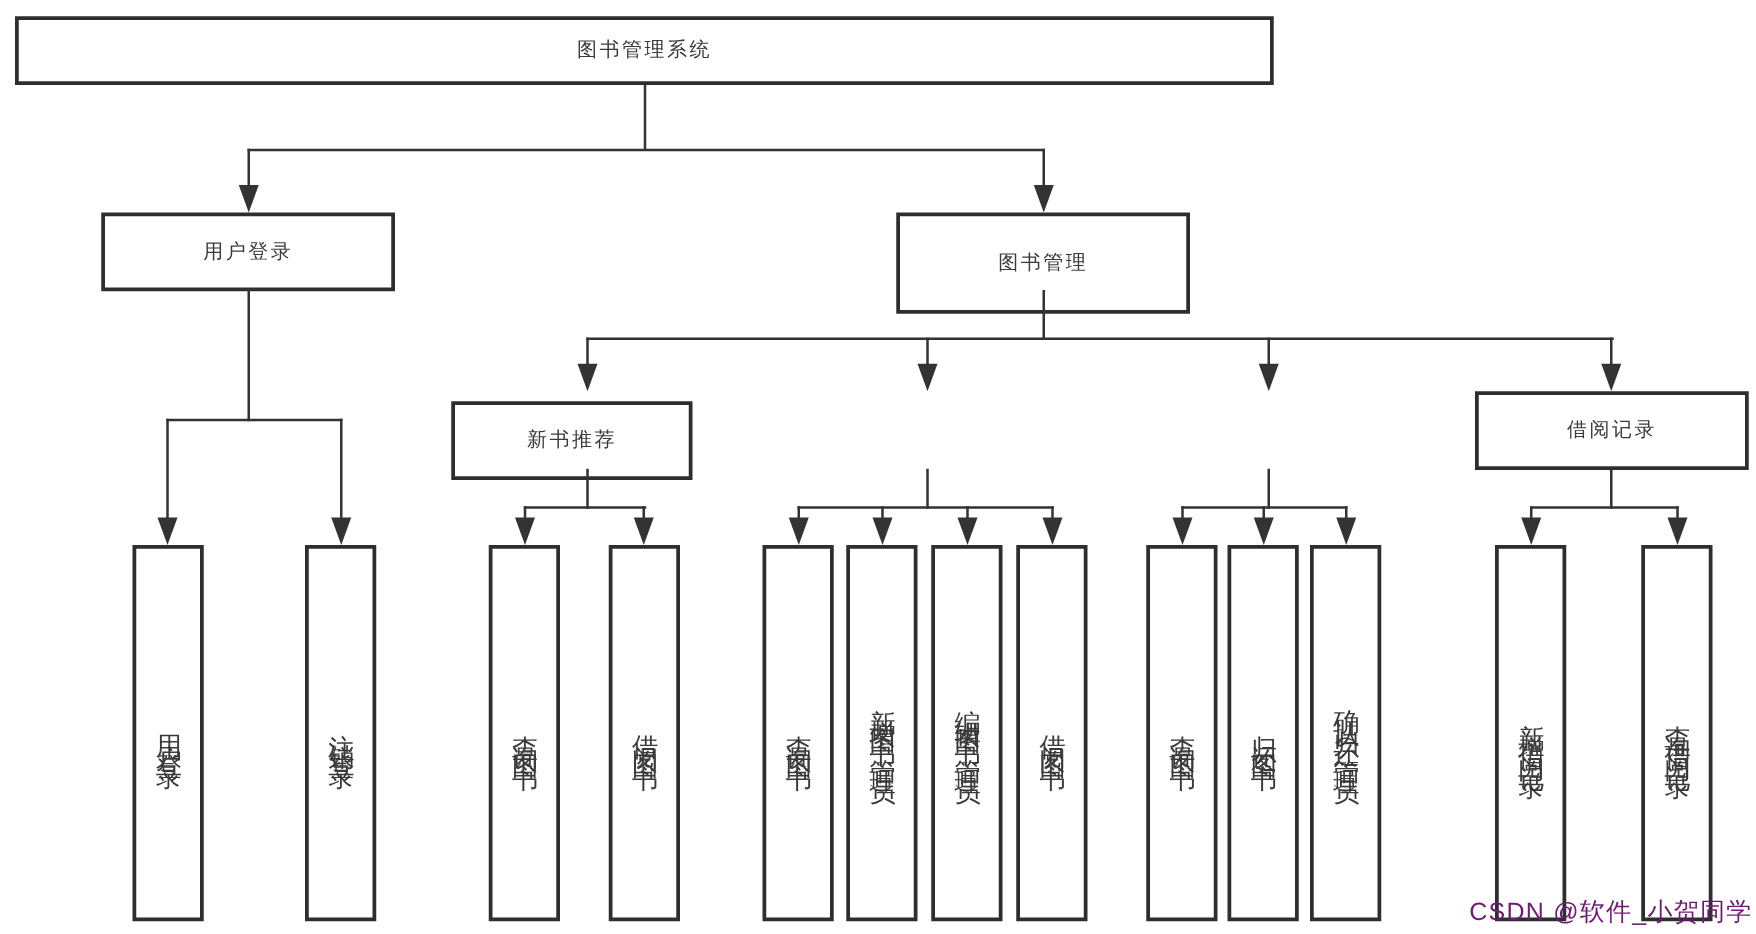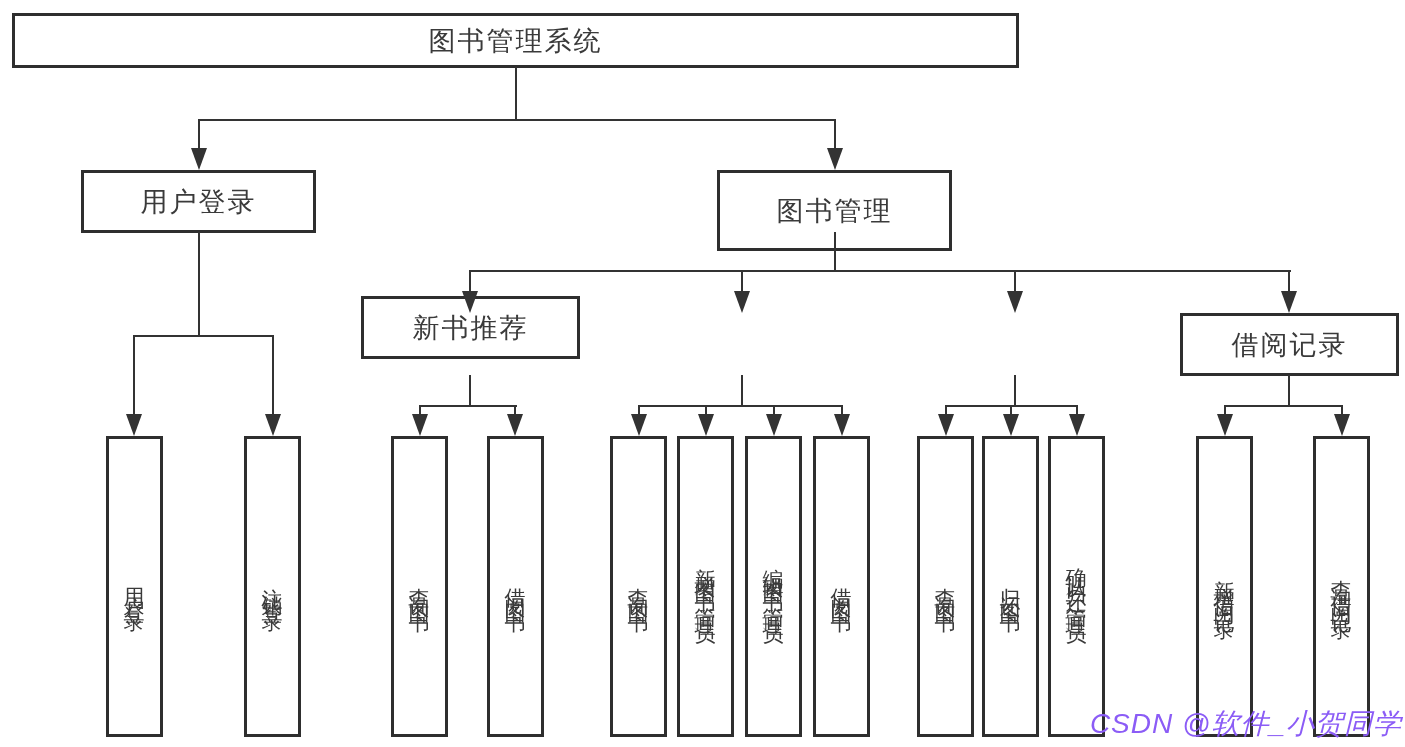--- a/index.html
+++ b/index.html
@@ -5,47 +5,47 @@
   html,body { margin:0; padding:0; background:#ffffff; }
   .canvas {
     position:relative; width:1405px; height:747px; background:#ffffff;
     font-family:"Liberation Sans", sans-serif; overflow:hidden;
   }
   .box {
     position:absolute; box-sizing:border-box;
     border:3px solid #2e2e2e; background:#ffffff; color:#3a3a3a;
     display:flex; align-items:center; justify-content:center;
   }
-  .box.h { font-size:27px; letter-spacing:2px; font-weight:400; }
+  .box.h { font-size:16px; letter-spacing:2px; font-weight:400; }
   .box.v {
     writing-mode:vertical-lr; text-orientation:mixed;
     font-size:21px; letter-spacing:8px; line-height:1;
   }
   .line { position:absolute; background:#333333; }
   .arrow {
     position:absolute; width:0; height:0;
     border-left:8px solid transparent; border-right:8px solid transparent;
     border-top:22px solid #333333;
   }
   .watermark {
     position:absolute; right:3px; bottom:4px;
-    font-size:28px; letter-spacing:1px; color:#8b5cf6; white-space:nowrap;font-style:italic;
+    font-size:20px; letter-spacing:1px; color:#701a75; white-space:nowrap;
   }
 </style>
 </head>
 <body>
 
 <div class="canvas">
 
   <div class="box h" style="left:12px;top:13px;width:1007px;height:55px">图书管理系统</div>
 
   <div class="box h" style="left:81px;top:170px;width:235px;height:63px">用户登录</div>
   <div class="box h" style="left:717px;top:170px;width:235px;height:81px">图书管理</div>
 
-  <div class="box h" style="left:361px;top:296px;width:219px;height:63px">新书推荐</div>
+  <div class="box h" style="left:361px;top:321px;width:193px;height:63px">新书推荐</div>
   <div class="box h" style="left:1180px;top:313px;width:219px;height:63px">借阅记录</div>
 
   <div class="box v" style="left:106px;top:436px;width:57px;height:301px">用户登录</div>
   <div class="box v" style="left:244px;top:436px;width:57px;height:301px">注销登录</div>
 
   <div class="box v" style="left:391px;top:436px;width:57px;height:301px">查询图书</div>
   <div class="box v" style="left:487px;top:436px;width:57px;height:301px">借阅图书</div>
 
   <div class="box v" style="left:610px;top:436px;width:57px;height:301px">查询图书</div>
   <div class="box v" style="left:677px;top:436px;width:57px;height:301px">新增图书（管理员）</div>

